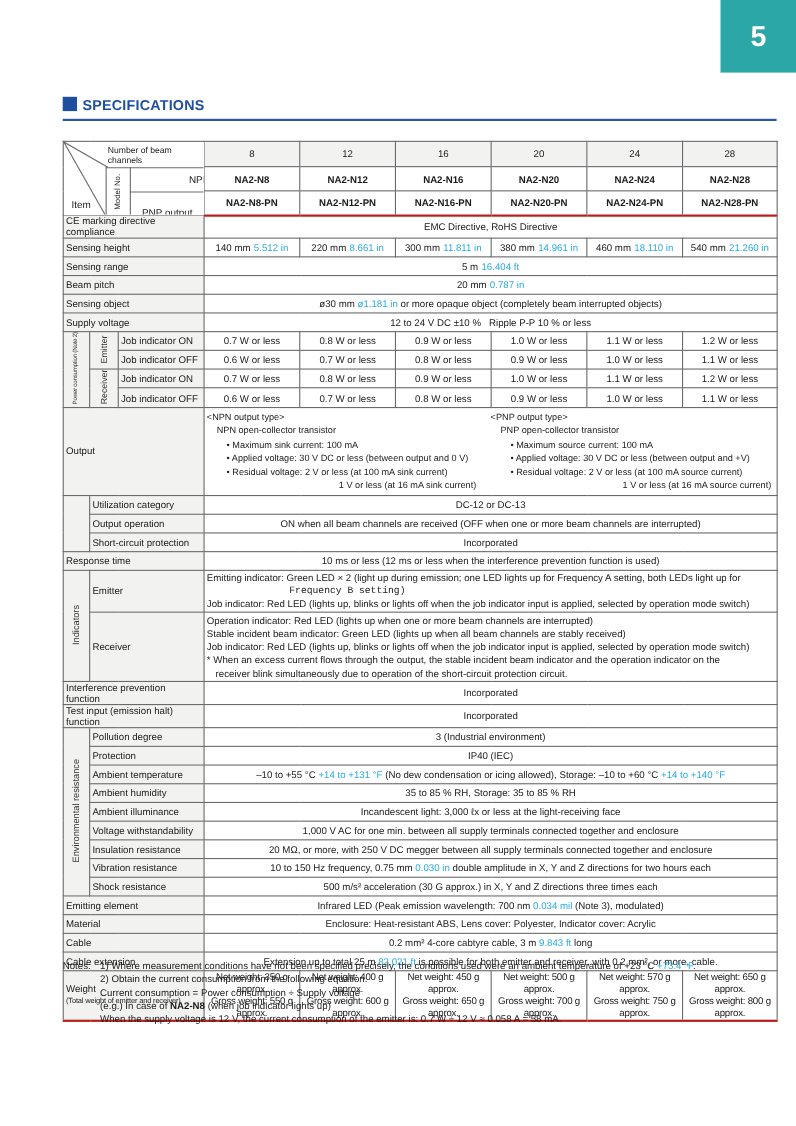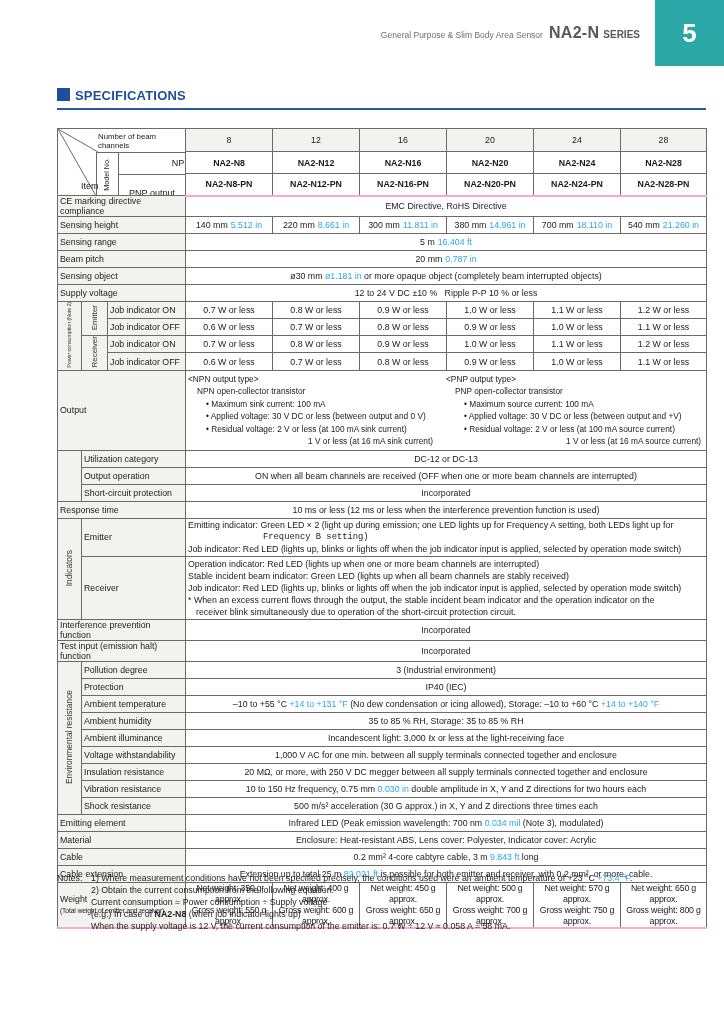--- a/index.html
+++ b/index.html
@@ -16,21 +16,21 @@
   
   .sect{position:absolute;top:88px;left:57px;width:649px;border-bottom:2px solid #2a57a5;
         padding-bottom:5px;display:flex;align-items:flex-start;}
   .sect .sq{width:13px;height:13px;background:#1d4f9e;margin-right:5px;}
   .sect .t{font-size:13px;font-weight:bold;color:#1d4f9e;letter-spacing:.2px;}
   
   table.spec{position:absolute;top:128px;left:57px;width:649px;border-collapse:collapse;
              table-layout:fixed;border:1px solid #3a3a3a;}
   table.spec td{border:1px solid #6a6a6a;padding:0 2px;font-size:8.8px;overflow:hidden;
                 vertical-align:middle;}
-  tr.thick td{border-bottom:2px solid #f9a8d4;}
+  tr.thick td{border-bottom:2px solid #b91c1c;}
   .lbl,.sub,.sub2,.rot,.rot2,.chead,.strip{background:#f2f2f0;}
   .lbl{text-align:left;padding-left:5px;}
   .sub,.sub2{text-align:left;padding-left:5px;}
   .val{text-align:center;}
   .vleft{text-align:left;padding:2px 7px;font-size:8.4px;line-height:12px;}
   .chead{text-align:center;font-size:9.5px;}
   .model{text-align:center;font-weight:bold;font-size:9.3px;}
   .imp{color:#29abe2;}
   .sp{display:inline-block;width:3px;}
   .rot,.rot2{text-align:center;padding:0;}
@@ -44,21 +44,21 @@
   .corner svg{position:absolute;top:0;left:0;}
   .c-beam{position:absolute;top:0;left:40px;right:4px;height:23px;display:flex;align-items:center;
           justify-content:flex-end;font-size:7.8px;}
   .c-model{position:absolute;left:38px;top:23px;width:22px;height:44px;display:flex;
            align-items:center;justify-content:center;}
   .c-model .vtext{font-size:7.2px;}
   .c-npn{position:absolute;left:60px;top:23px;width:68px;height:22px;display:flex;
          align-items:center;justify-content:center;font-size:9px;padding-left:43px;}
   .c-pnp{position:absolute;left:60px;top:45px;width:68px;height:38px;display:flex;
          align-items:center;justify-content:center;font-size:9px;}
-  .c-item{position:absolute;left:23px;bottom:4px;font-size:9px;margin-top:28px;}
+  .c-item{position:absolute;left:7px;bottom:4px;font-size:9px;margin-top:28px;}
   
   .twocol{display:flex;}
   .twocol .col{width:50%;font-size:8.3px;line-height:12.5px;}
   .ol1{padding-left:9px;}
   .ol2{padding-left:18px;}
   .ol3{padding-left:120px;}
   .il1{padding-left:75px;font-family:Liberation Mono, monospace;}
   .il2{padding-left:8px;}
   
   .wlbl div{line-height:12px;}
@@ -72,25 +72,20 @@
   .eqgap{margin-top:10px;}
   .eq1{margin-left:64px;}
   .eq3{margin-left:92px;}
   .b{font-weight:bold;}
 </style>
 </head>
 <body>
 
 <div class="page">
 
-  <div class="hdr">
-    <span class="product">General Purpose &amp; Slim Body Area Sensor</span>
-    <span class="series">NA2-N</span>
-    <span class="suffix">SERIES</span>
-  </div>
   <div class="tab">
     <span>5</span>
   </div>
 
   <div class="sect">
     <span class="sq"></span>
     <span class="t">SPECIFICATIONS</span>
   </div>
 
   <table class="spec">
@@ -155,21 +150,21 @@
       <td class="lbl" colspan="3">CE marking directive compliance</td>
       <td class="val" colspan="6">EMC Directive, RoHS Directive</td>
     </tr>
 
     <tr style="height:17px">
       <td class="lbl" colspan="3">Sensing height</td>
       <td class="val"><span>140 mm</span><span class="sp"></span><span class="imp">5.512 in</span></td>
       <td class="val"><span>220 mm</span><span class="sp"></span><span class="imp">8.661 in</span></td>
       <td class="val"><span>300 mm</span><span class="sp"></span><span class="imp">11.811 in</span></td>
       <td class="val"><span>380 mm</span><span class="sp"></span><span class="imp">14.961 in</span></td>
-      <td class="val"><span>700 mm</span><span class="sp"></span><span class="imp">18.110 in</span></td>
+      <td class="val"><span>460 mm</span><span class="sp"></span><span class="imp">18.110 in</span></td>
       <td class="val"><span>540 mm</span><span class="sp"></span><span class="imp">21.260 in</span></td>
     </tr>
 
     <tr style="height:17px">
       <td class="lbl" colspan="3">Sensing range</td>
       <td class="val" colspan="6"><span>5 m</span><span class="sp"></span><span class="imp">16.404 ft</span></td>
     </tr>
     <tr style="height:17px">
       <td class="lbl" colspan="3">Beam pitch</td>
       <td class="val" colspan="6"><span>20 mm</span><span class="sp"></span><span class="imp">0.787 in</span></td>

